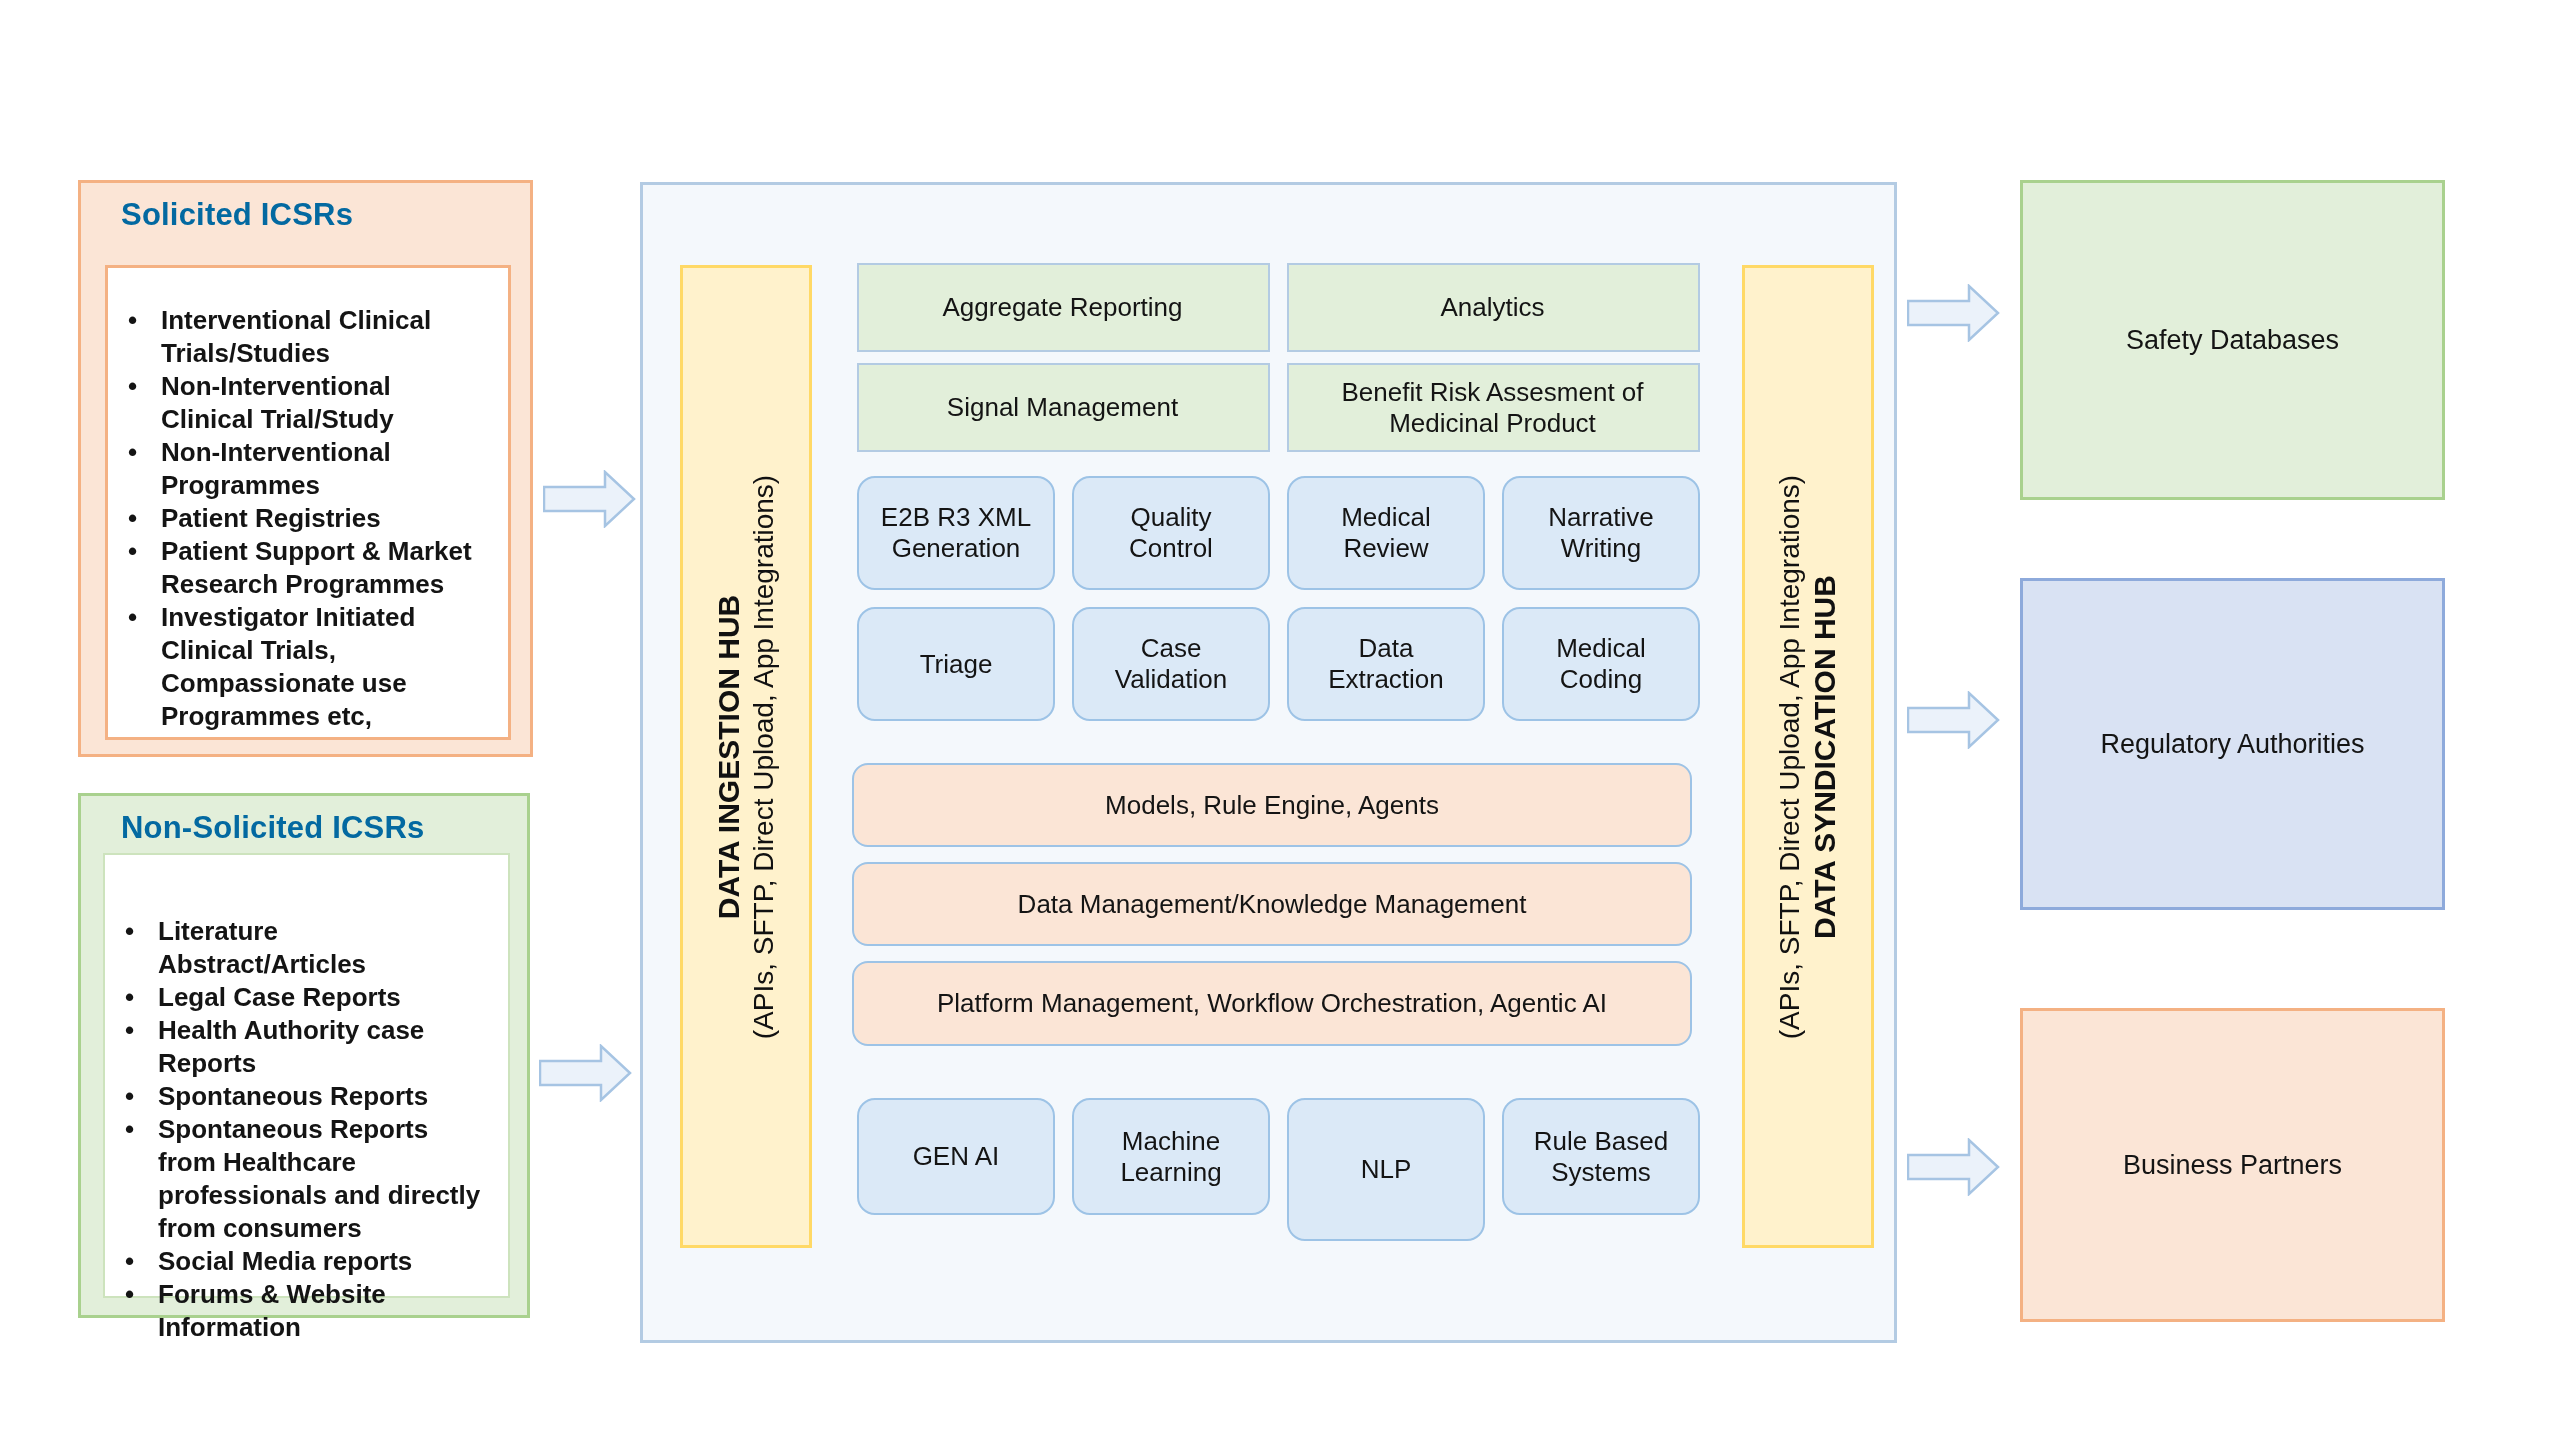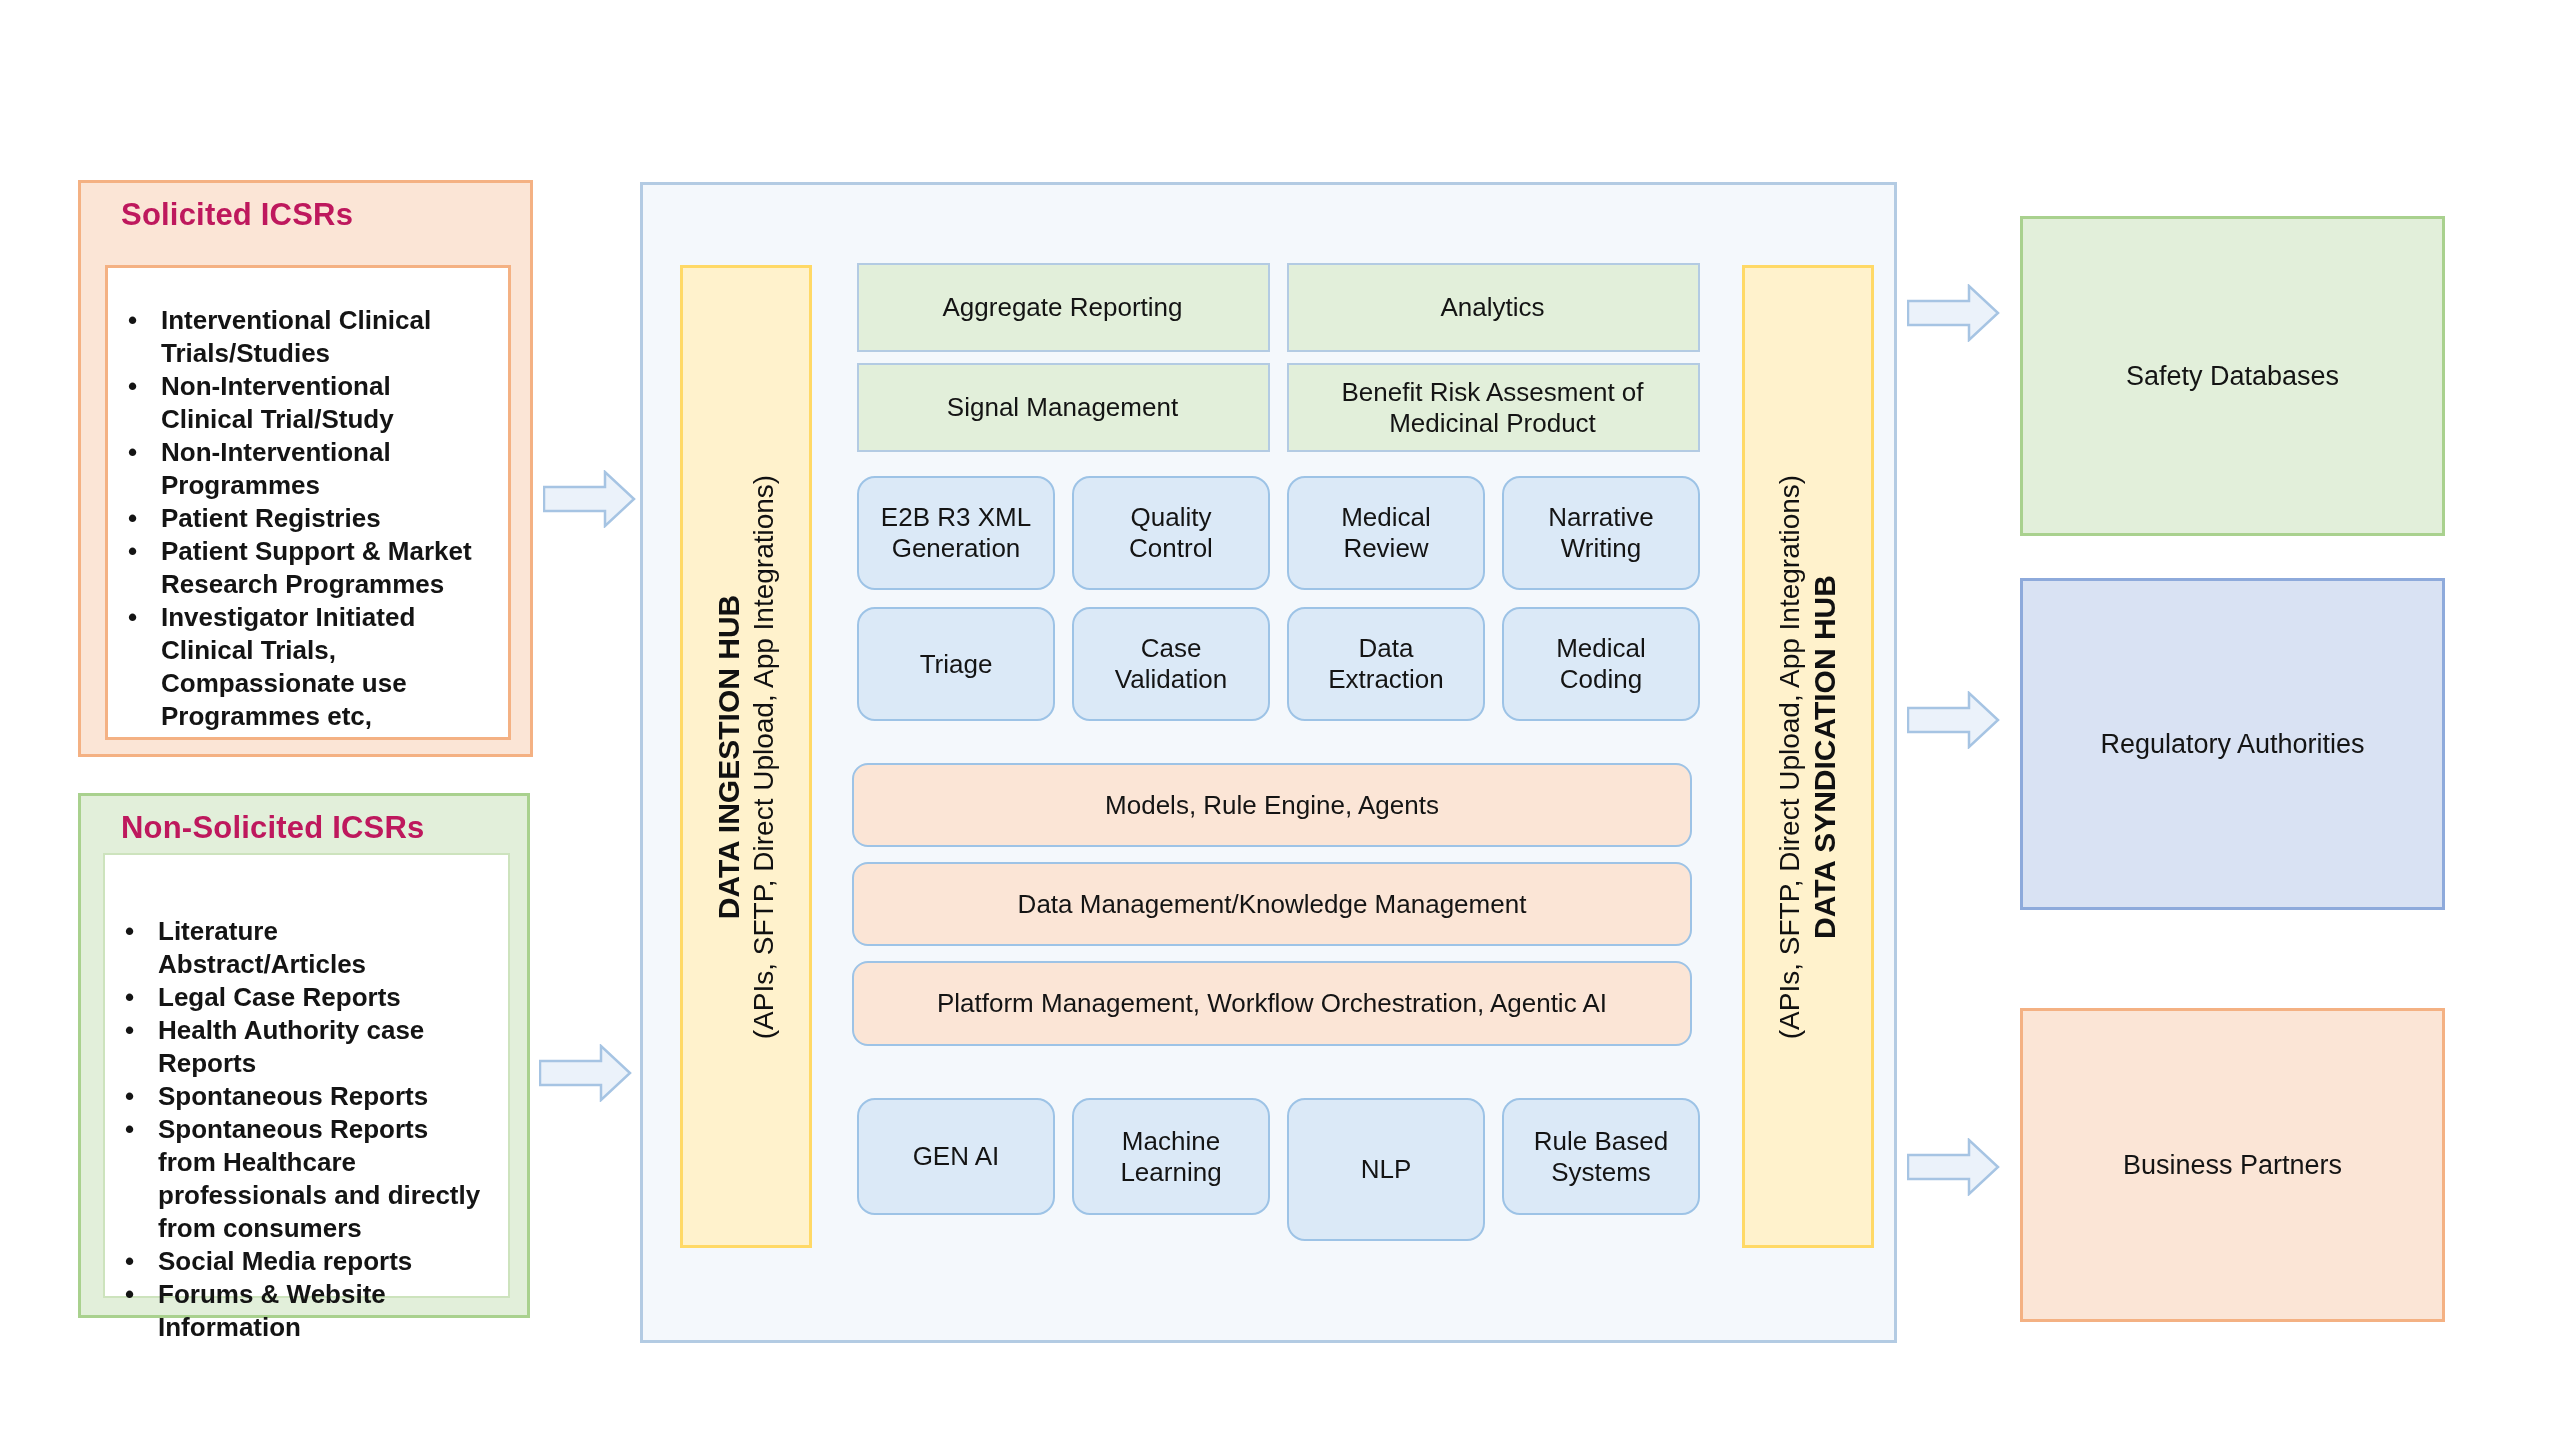--- a/index.html
+++ b/index.html
@@ -9,21 +9,21 @@
     overflow:hidden;
   }
   .abs { position:absolute; box-sizing:border-box; }
 
   
   .src-box { border-style:solid; border-width:3px; }
   .src-box.peach { background:var(--peach-fill); border-color:var(--orange-border); }
   .src-box.green { background:var(--green-fill); border-color:var(--green-border); }
   .src-title {
     position:absolute; left:40px; top:14px; margin:0;
-    font-size:31px; font-weight:bold; color:#be185d; letter-spacing:0.2px;
+    font-size:31px; font-weight:bold; color:#0369a1; letter-spacing:0.2px;
   }
   .src-inner { position:absolute; background:#ffffff; box-sizing:border-box;font-weight:bold; }
   .src-inner.peach-line { border:3px solid var(--orange-border); }
   .src-inner.green-line { border:2px solid #cde3bd; }
   .src-list { list-style:none; margin:0; padding:0; font-size:26px; line-height:33px; color:#141414; }
   .src-list li { position:relative; padding-left:53px; }
   .src-list li::before { content:"\2022"; position:absolute; left:20px; top:0; }
   .pad-a { padding:36px 28px 0 0; }
   .pad-b { padding:60px 24px 0 0; }
 
@@ -50,21 +50,21 @@
   }
   .cell.green  { background:var(--green-fill);  border:2px solid var(--panel-border);padding-left:12px; }
   .cell.blue   { background:var(--blue-fill);   border:2px solid var(--blue-border); border-radius:18px; }
   .cell.orange { background:var(--peach-fill);  border:2px solid var(--blue-border); border-radius:16px; }
 
   
   .dest {
     display:flex; align-items:center; justify-content:center;
     text-align:center; font-size:27px; color:#141414; border-style:solid; border-width:3px;
   }
-  .dest.green  { background:var(--green-fill);  border-color:var(--green-border);margin-top:36px; }
+  .dest.green  { background:var(--green-fill);  border-color:var(--green-border); }
   .dest.bluebx { background:var(--dest-blue-fill); border-color:var(--dest-blue-border); }
   .dest.orange { background:var(--peach-fill);  border-color:var(--orange-border); }
 
   .block-arrow { display:block; }
 </style>
 </head>
 <body>
 
 <div class="stage">
 

